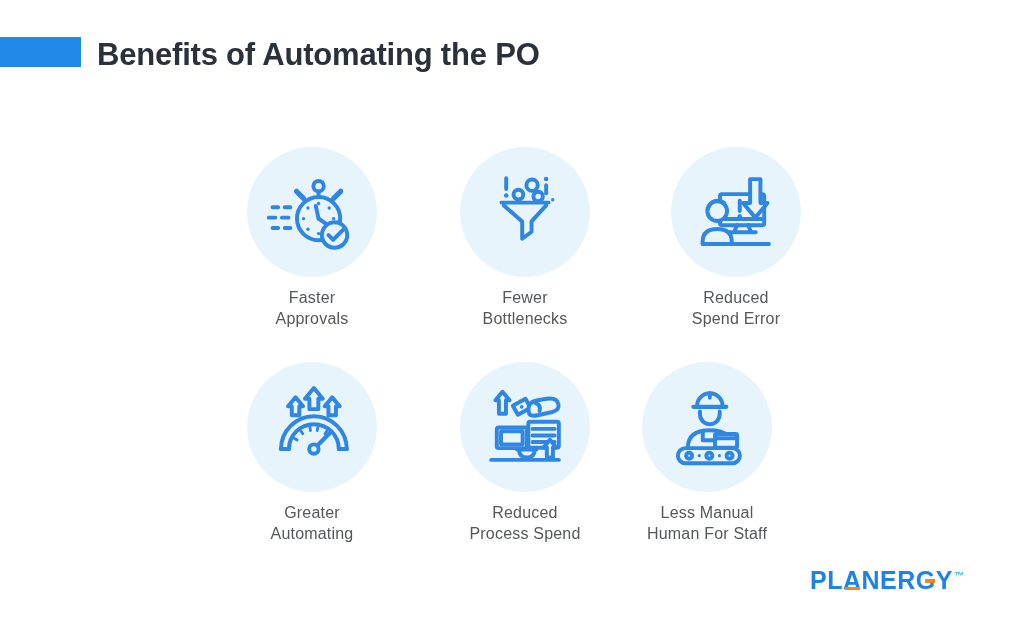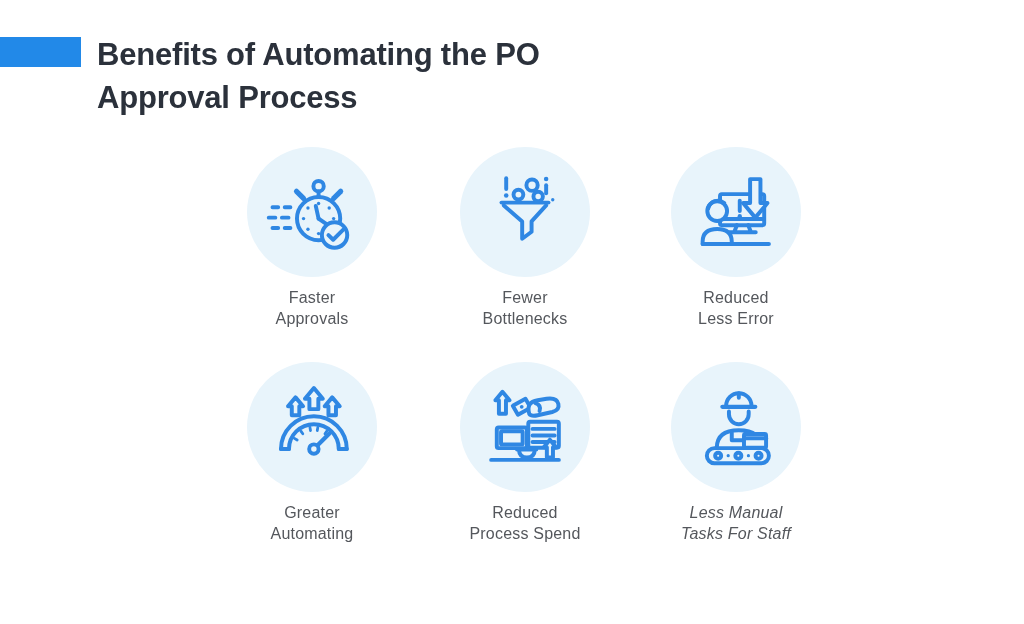--- a/index.html
+++ b/index.html
@@ -60,21 +60,21 @@
     position:relative;top:-10px;left:1px;letter-spacing:0;
   }
 </style>
 </head>
 <body>
 
 <div id="canvas">
 
   <div class="accent-bar"></div>
 
-  <h1 class="title"><span>Benefits of Automating the PO</span><br><span>Approval Process</span></h1>
+  <h1 class="title"><span>Benefits of Automating the PO</span><br></h1>
 
   <div class="benefit" style="left:202px;top:147px;">
     <div class="bubble">
       <svg class="ic" viewBox="0 0 100 100">
         <path d="M8 45 H32" stroke-dasharray="6 7"></path>
         <path d="M4 56 H30" stroke-dasharray="7 7"></path>
         <path d="M8 67 H32" stroke-dasharray="6 7"></path>
         <circle cx="57" cy="57" r="23"></circle>
         <path d="M57 34 V28.5"></path>
         <circle cx="57" cy="22.5" r="5.5"></circle>
@@ -122,21 +122,21 @@
         <path d="M54 38 V49"></path>
         <circle class="fdot" cx="54" cy="54.5" r="2.3"></circle>
         <path d="M51 64 L48 71.5 M63 64 L66 71.5 M43 71.5 H71"></path>
         <path class="fbg" d="M65 15 h11 v25.5 h7.5 L70.5 56 L57.5 40.5 h7.5 z"></path>
         <circle class="fbg" cx="30" cy="49" r="10.5"></circle>
         <path d="M20.5 46 a10.5 10.5 0 0 1 17 -5.5"></path>
         <path class="fbg" d="M14.5 84 v-2.5 q0 -13.5 15.5 -13.5 q15.5 0 15.5 13.5 V84"></path>
         <path d="M14.5 84 H85"></path>
       </svg>
     </div>
-    <div class="label"><span>Reduced</span><br><span>Less Error</span></div>
+    <div class="label"><span>Reduced</span><br><span>Spend Error</span></div>
   </div>
 
   <div class="benefit" style="left:202px;top:362px;">
     <div class="bubble">
       <svg class="ic" viewBox="0 0 100 100">
         <path d="M52 8.5 l9.5 11.5 h-4.75 v11 h-9.5 v-11 h-4.75 z"></path>
         <path d="M32.5 18.5 l8 9.5 h-4 v9.5 h-8 v-9.5 h-4 z"></path>
         <path d="M71.5 18.5 l8 9.5 h-4 v9.5 h-8 v-9.5 h-4 z"></path>
         <path d="M17 73.5 A35 35 0 0 1 87 73.5"></path>
         <path d="M25.5 73.5 A26.5 26.5 0 0 1 78.5 73.5"></path>
@@ -162,36 +162,37 @@
         <path class="fbg" d="M54.5 36 q-3.5 -12.5 9 -14.5 l9.5 -1.5 q11 -1.5 12.5 5.5 q1.5 6.5 -6.5 8.5 l-15.5 3.5 q-7 1.5 -9 -1.5 z"></path>
         <path d="M61 24.5 q6.5 2 4.5 8.5"></path>
         <path class="fbg" d="M41.5 74 H62 M43.5 74 q0.5 8.5 8.5 8.5 q8 0 8.5 -8.5"></path>
         <path class="fbg" d="M76.5 63.5 l6.5 8 h-3.25 v11 h-6.5 v-11 h-3.25 z"></path>
         <path d="M14 85 H86"></path>
       </svg>
     </div>
     <div class="label"><span>Reduced</span><br><span>Process Spend</span></div>
   </div>
 
-  <div class="benefit" style="left:626px;top:362px;font-style:italic;">
+  <div class="benefit" style="left:597px;top:362px;">
     <div class="bubble">
       <svg class="ic" viewBox="0 0 100 100">
         <path d="M53 14 V19"></path>
         <path d="M39.5 27.5 a13.5 13.5 0 0 1 27 0"></path>
         <path class="sw45" d="M35.5 28.5 H70.5"></path>
         <path d="M42.5 33.5 v3 a10.5 10.5 0 0 0 21 0 v-3"></path>
         <path d="M29.5 72.5 q0 -19 23.5 -19 q23.5 0 23.5 19"></path>
         <path d="M45.5 56 V64 M60.5 56 V64 M45.5 64 H60.5"></path>
         <rect class="fbg" x="58.5" y="57.5" width="23.5" height="14.5" rx="1.5"></rect>
         <path d="M58.5 62 H82"></path>
         <rect class="fbg" x="19" y="72.5" width="66" height="16" rx="8"></rect>
         <circle cx="31" cy="80.5" r="3.2"></circle>
         <circle cx="52.5" cy="80.5" r="3.2"></circle>
         <circle cx="74" cy="80.5" r="3.2"></circle>
         <circle class="fdot" cx="41.7" cy="80.5" r="1.7"></circle>
         <circle class="fdot" cx="63.2" cy="80.5" r="1.7"></circle>
       </svg>
     </div>
-    <div class="label"><span>Less Manual</span><br><span>Tasks For Staff</span></div>
+    <div class="label"><span>Less Manual</span><br><span>Human For Staff</span></div>
   </div>
 
+  <div class="logo"><span class="ltr">PL</span><span class="ltr letter-a">A</span><span class="ltr">NER</span><span class="ltr letter-g">G</span><span class="ltr">Y</span><span class="tm">™</span></div>
 
 </div>
 
 </body></html>

